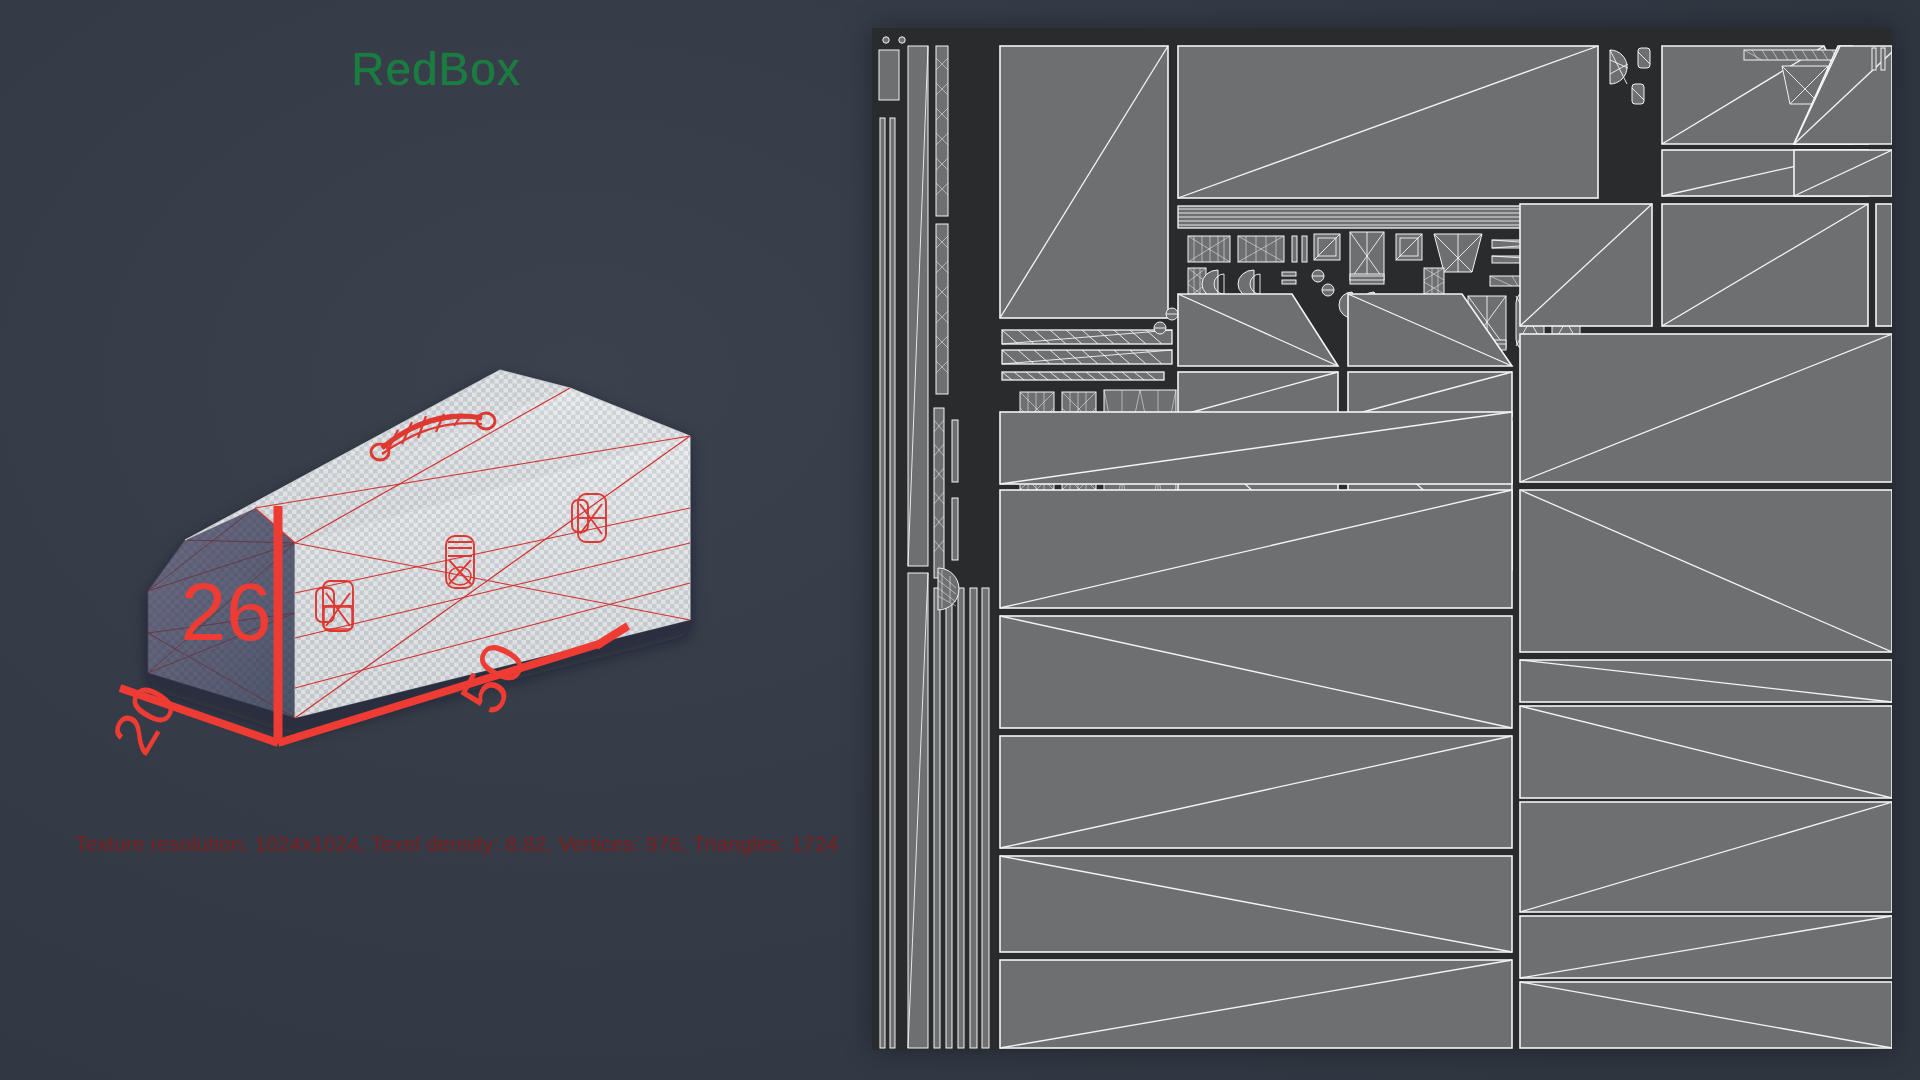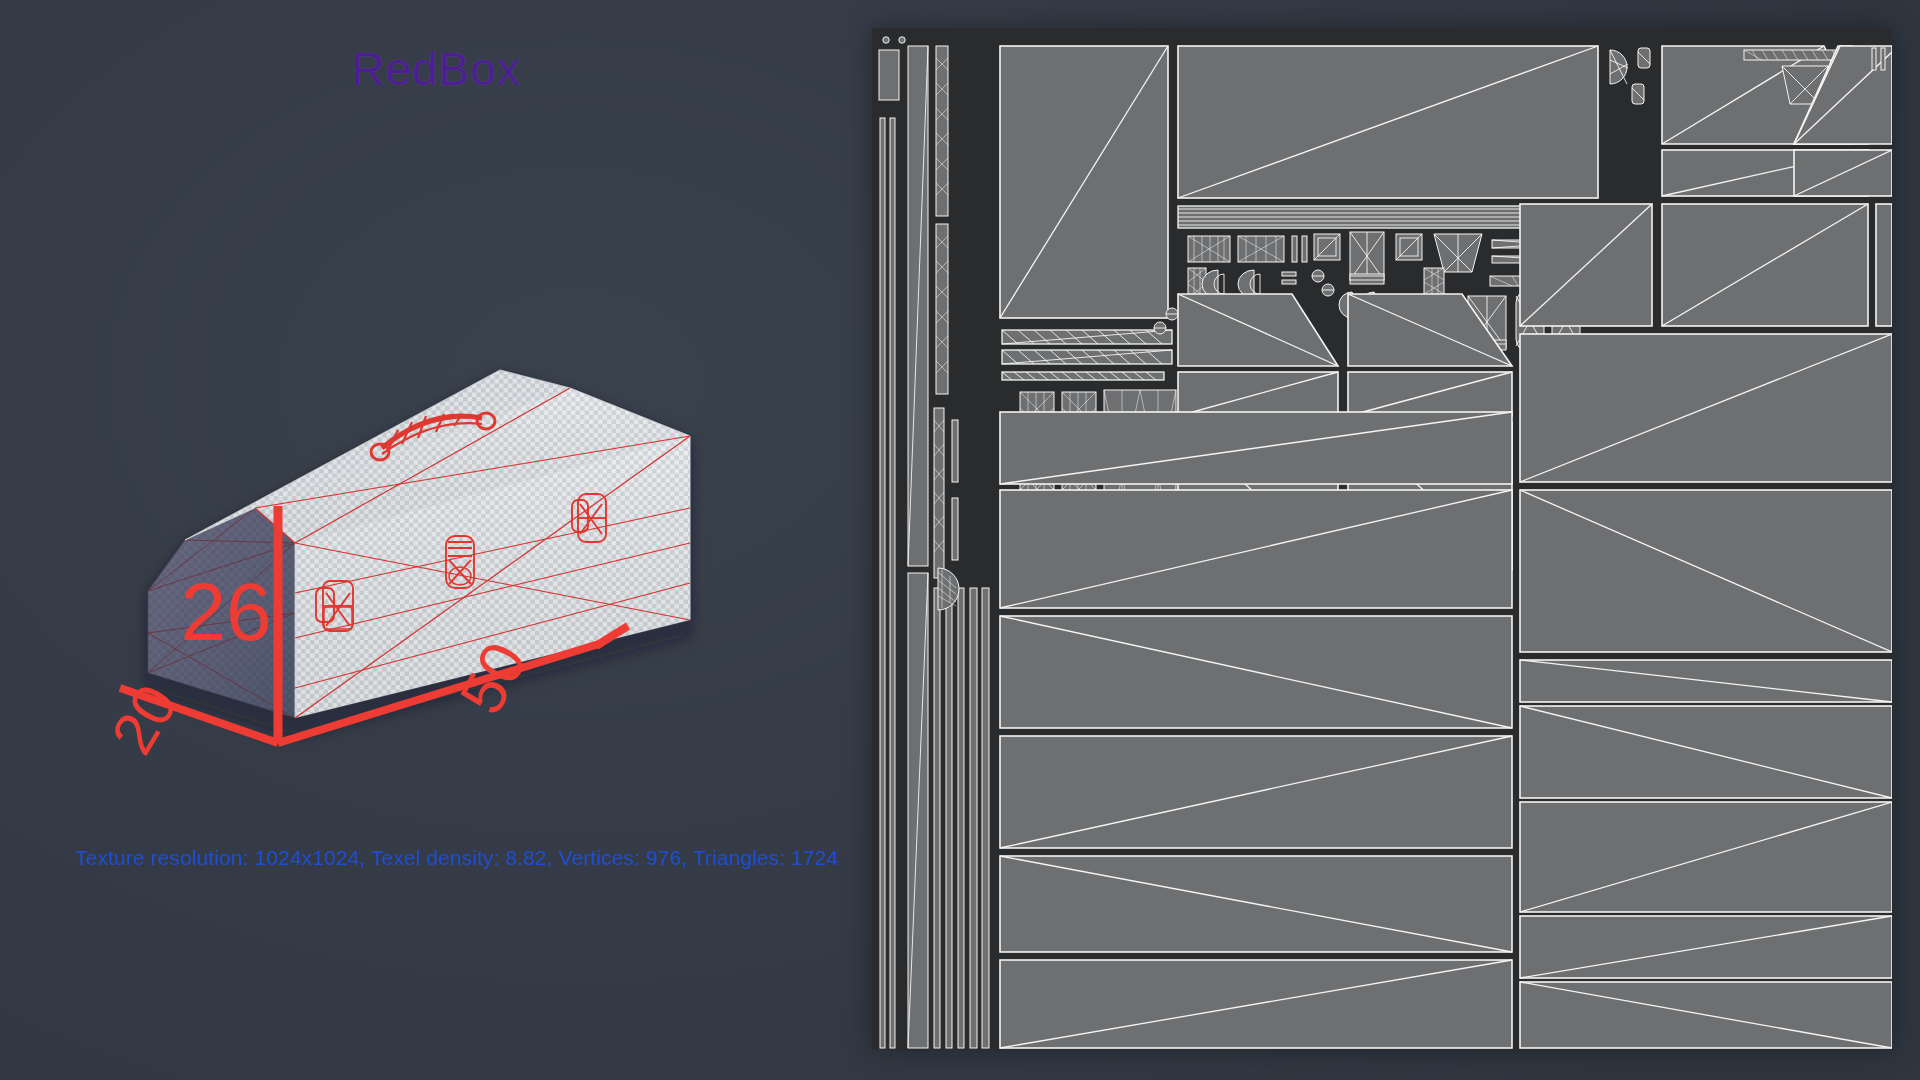--- a/index.html
+++ b/index.html
@@ -15,31 +15,31 @@
   }
 
   
   #left-panel{
     position:absolute; left:0; top:0; width:872px; height:1080px;
   }
   #asset-title{
     position:absolute; left:0; top:42px; width:872px;
     text-align:center;
     font-size:46px; font-weight:300; letter-spacing:1px;
-    color:#4c1d95;
+    color:#15803d;
     font-family:"Liberation Sans", sans-serif;
     text-shadow:0 0 1px rgba(255,255,255,.18);
   }
   #model-stage{
     position:absolute; left:130px; top:388px; width:620px; height:460px;
   }
   #model-stage svg{ display:block; width:100%; height:100%; overflow:visible;}
   #stats-line{
-    position:absolute; left:75px; bottom:210px;
-    font-size:21px; color:#1d4ed8; letter-spacing:.1px;
+    position:absolute; left:75px; bottom:224px;
+    font-size:21px; color:#7f1d1d; letter-spacing:.1px;
     white-space:nowrap;
   }
 
   
   #uv-panel{
     position:absolute; left:872px; top:28px;
     width:1020px; height:1022px;
     background:#2a2b2d;
     box-shadow:0 0 26px rgba(0,0,0,.35);
   }

